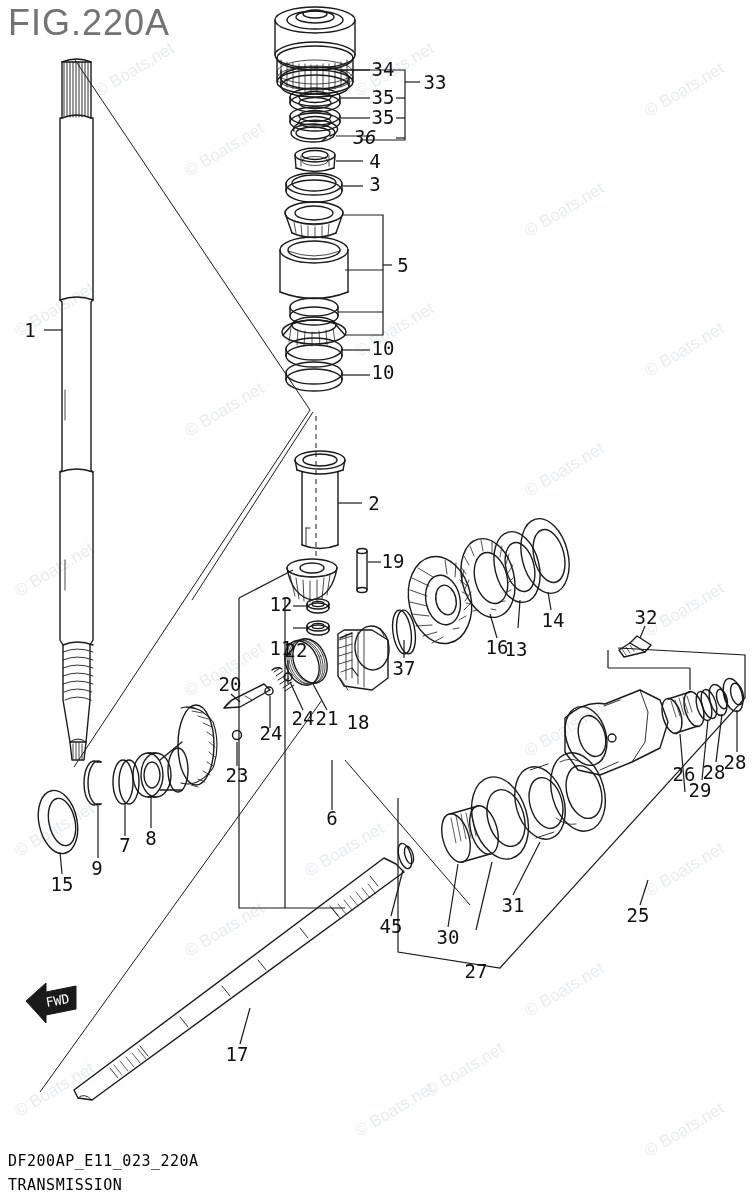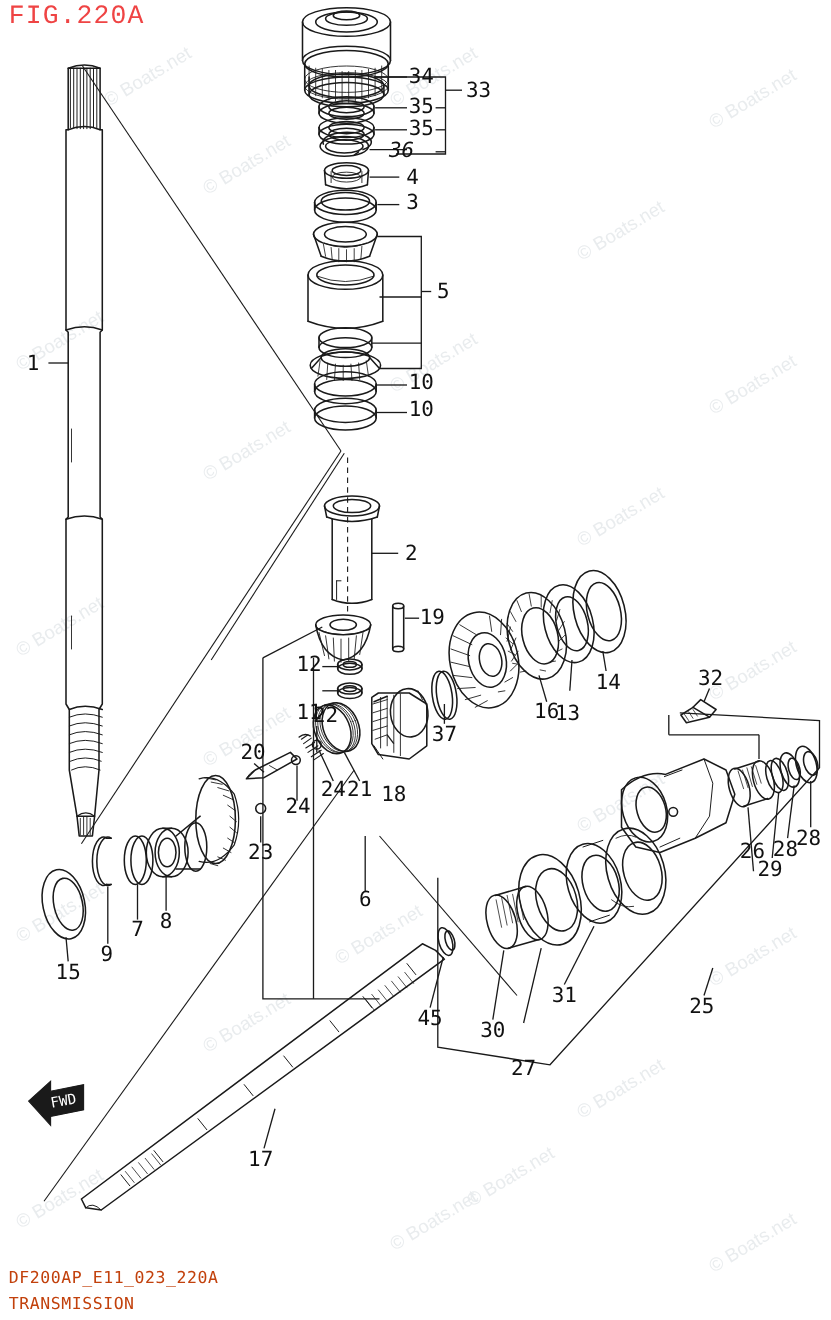--- a/index.html
+++ b/index.html
@@ -8,27 +8,27 @@
     width:755px;height:1200px;position:relative;overflow:hidden;
     font-family:"DejaVu Sans Mono","Liberation Mono",monospace;
     color:#1a1a1a;
   }
   #stage{position:absolute;inset:0;width:755px;height:1200px;}
   svg.layer{position:absolute;left:0;top:0;width:755px;height:1200px;}
   #art{z-index:2;}
   #marks{z-index:3;}
   .fig-title{
     position:absolute;left:8px;top:2px;z-index:4;
-    font-size:24px;letter-spacing:1px;font-weight:400;
-    font-family:Liberation Mono, monospace;
-    color:#ef4444;white-space:nowrap;
+    font-size:36px;letter-spacing:1px;font-weight:400;
+    font-family:Liberation Sans, sans-serif;
+    color:#737373;white-space:nowrap;
   }
   .footer{
     position:absolute;left:8px;z-index:4;
-    font-size:15px;letter-spacing:0.5px;color:#c2410c;white-space:nowrap;
+    font-size:15px;letter-spacing:0.5px;color:#000000;white-space:nowrap;
     font-family:"DejaVu Sans Mono","Liberation Mono",monospace;
   }
   #footer-code{top:1152px;}
   #footer-name{top:1176px;}
   .lbl{
     position:absolute;z-index:4;
     font-size:19px;color:#111;white-space:nowrap;
     font-family:"DejaVu Sans Mono","Liberation Mono",monospace;
     transform:translate(-50%,-50%);
   }

